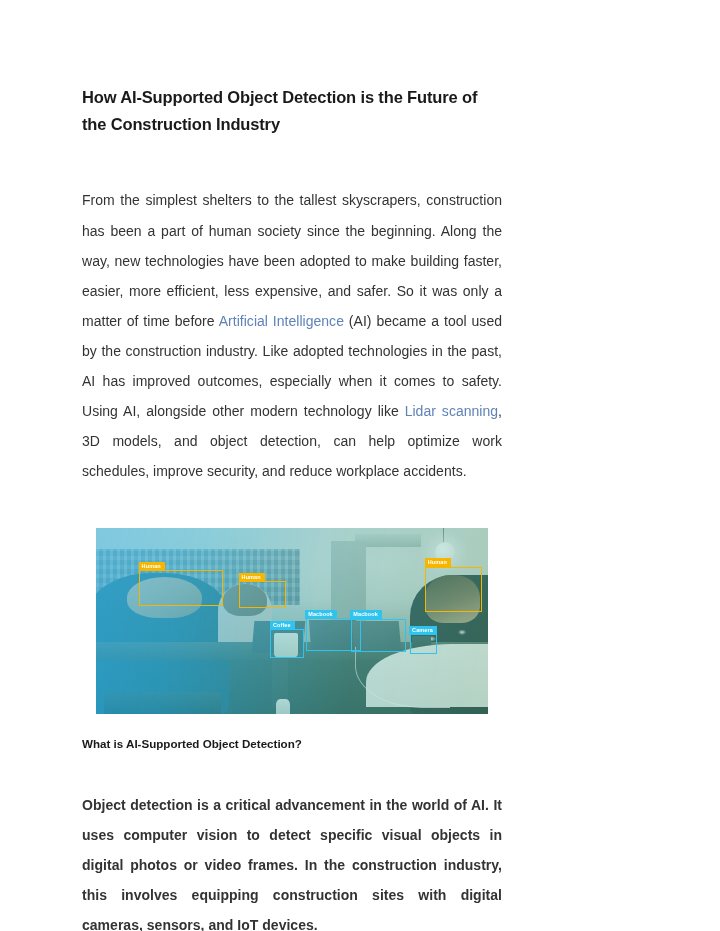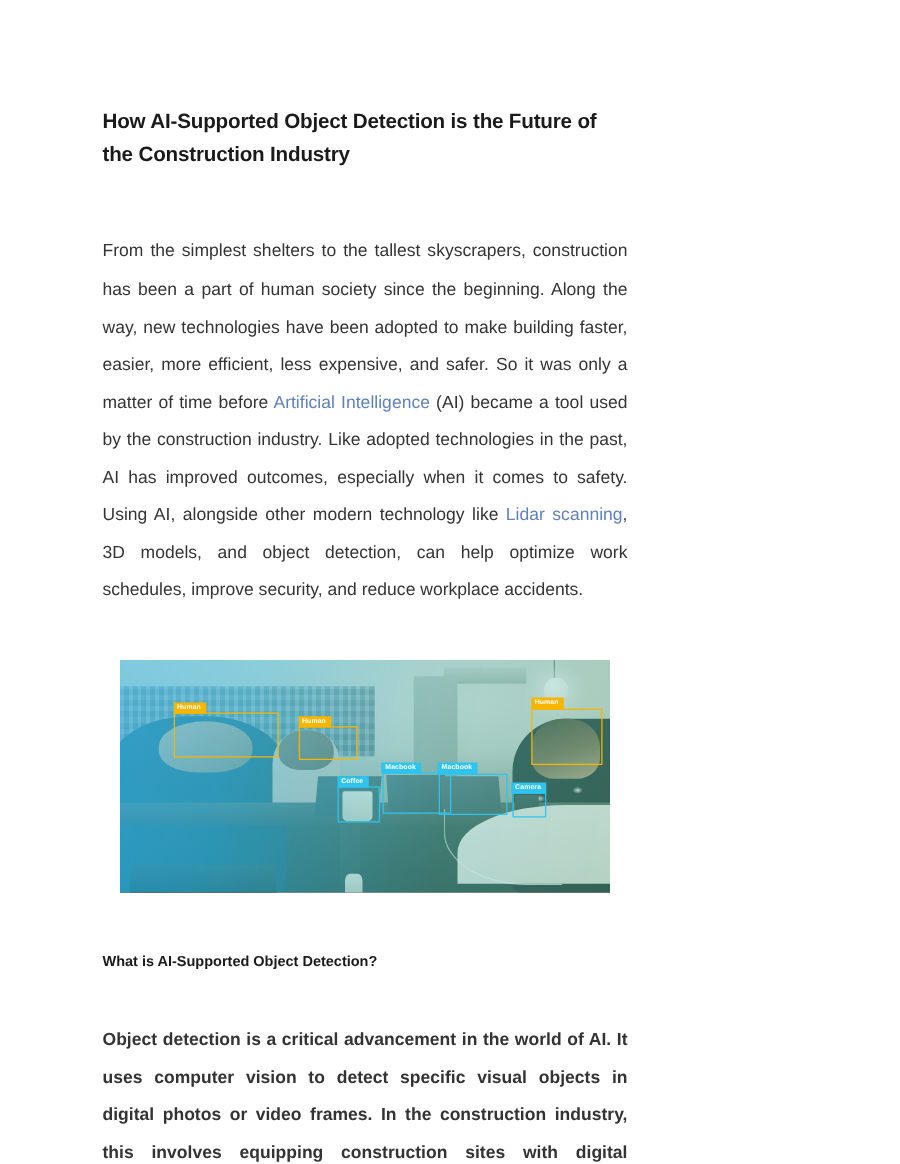--- a/index.html
+++ b/index.html
@@ -44,21 +44,21 @@
   .body-para.second {
     padding-top: 37px;
     font-weight: bold;
   }
   a.inline-link {
     color: #5f82b8;
     text-decoration: none;
   }
   .section-heading {
     margin: 0;
-    padding-top: 47px;
+    padding-top: 21px;
     font-size: 11.6px;
     font-weight: bold;
     line-height: 1.5;
     color: #1a1a1a;
   }
 
   
   .figure-wrap {
     padding-top: 42px;
     display: flex;

